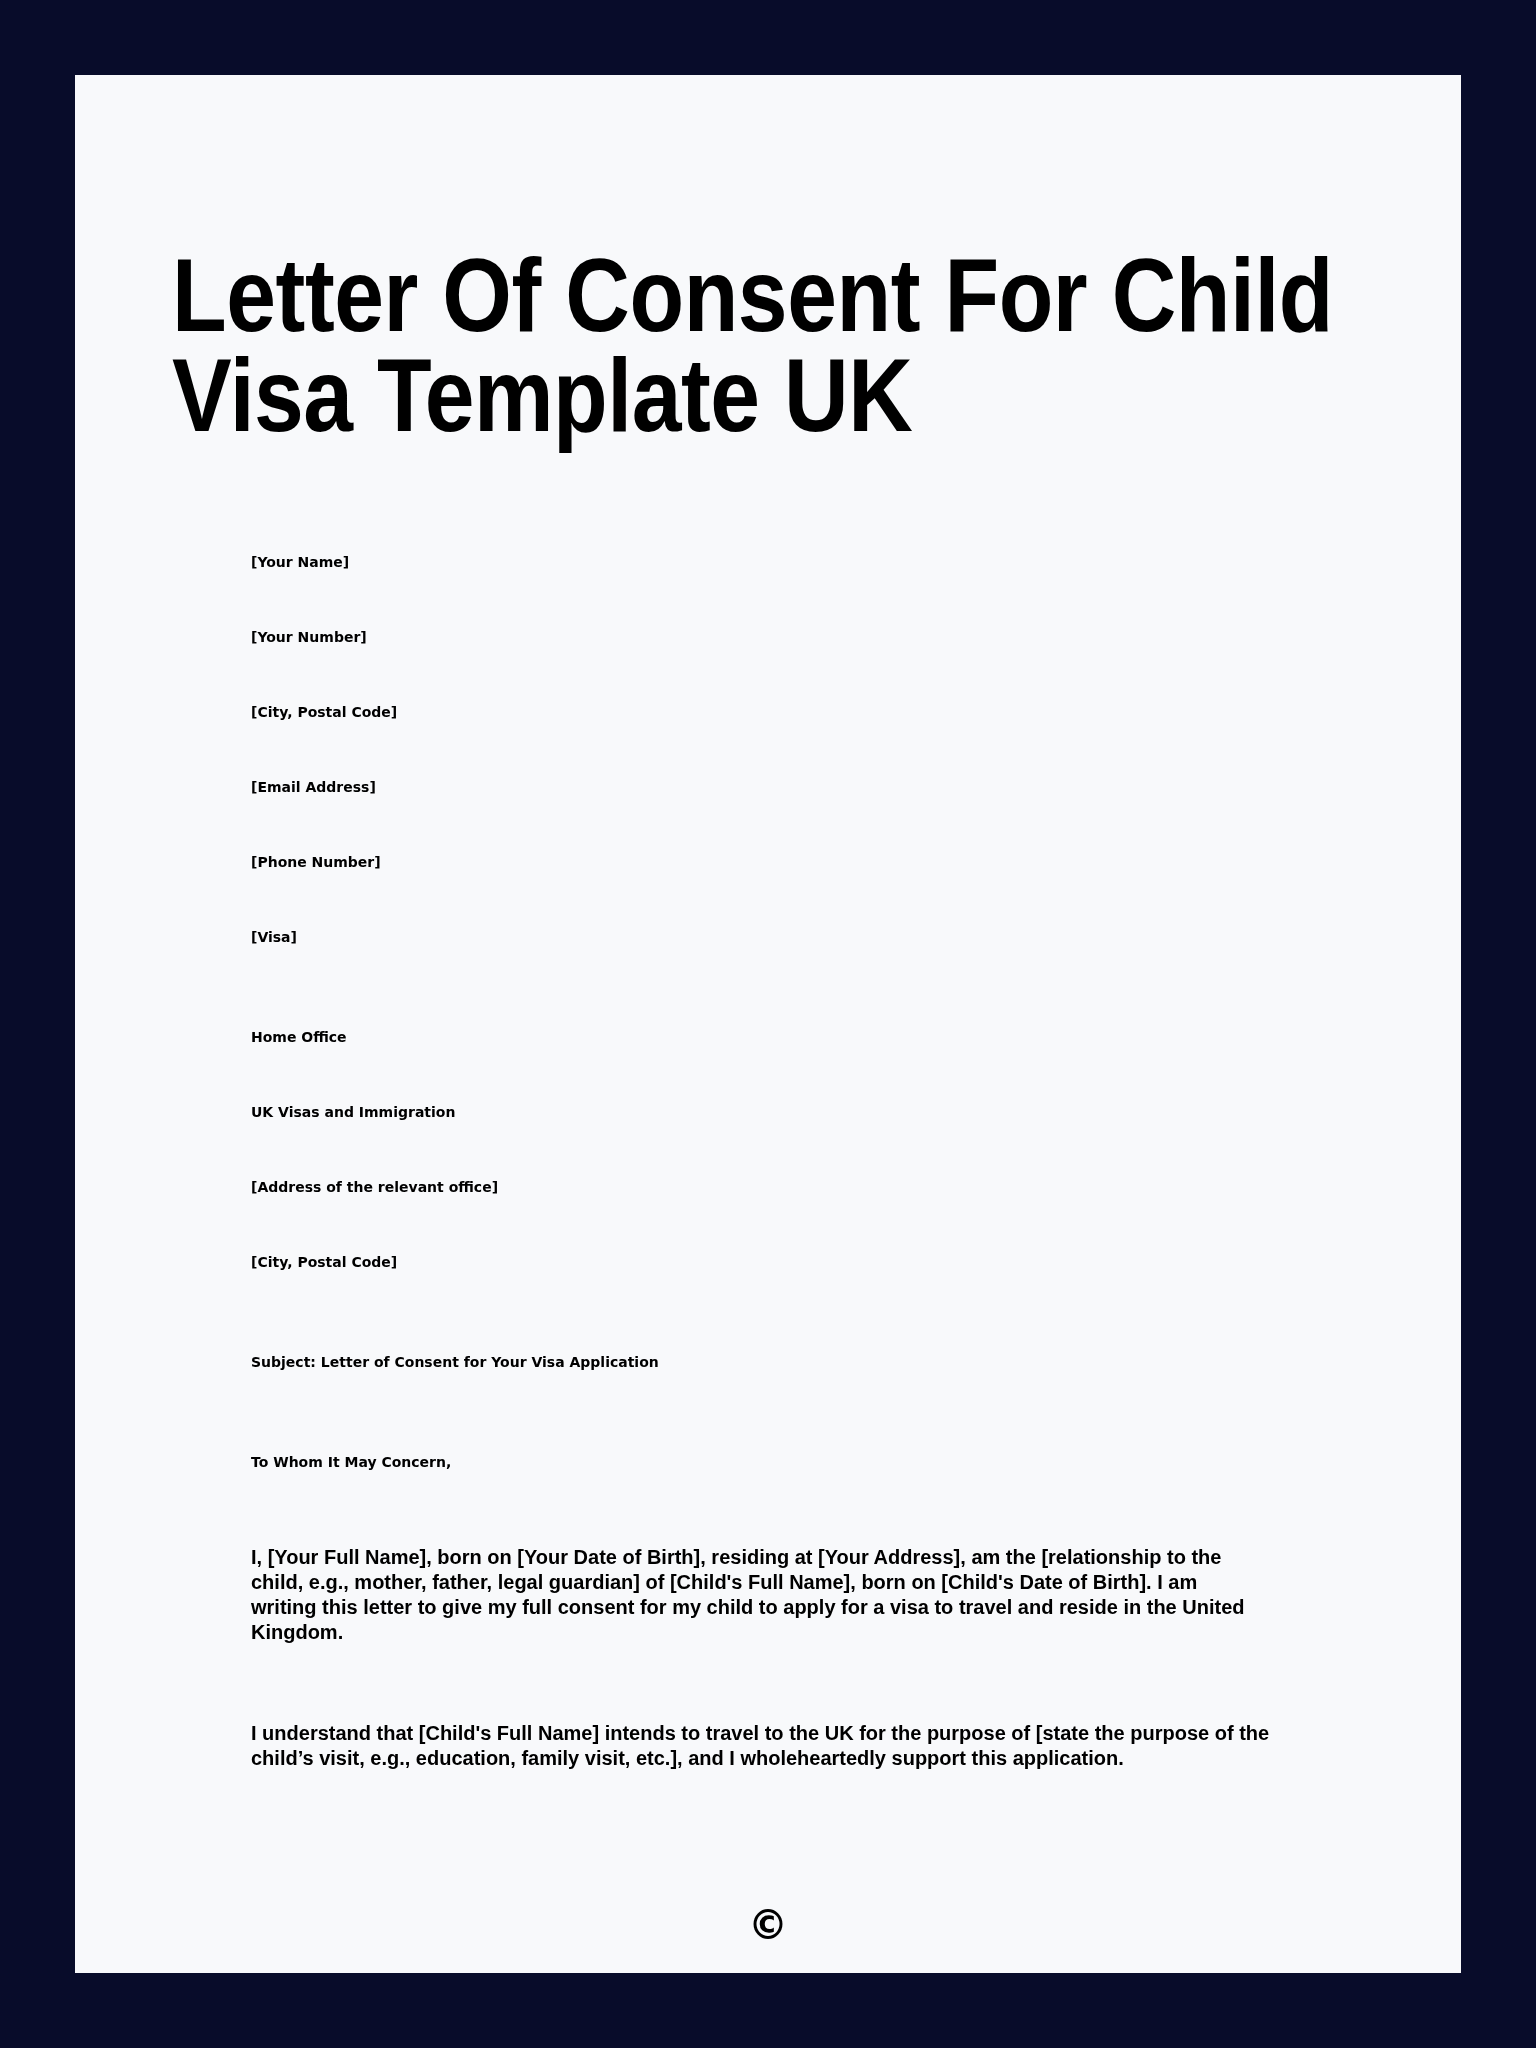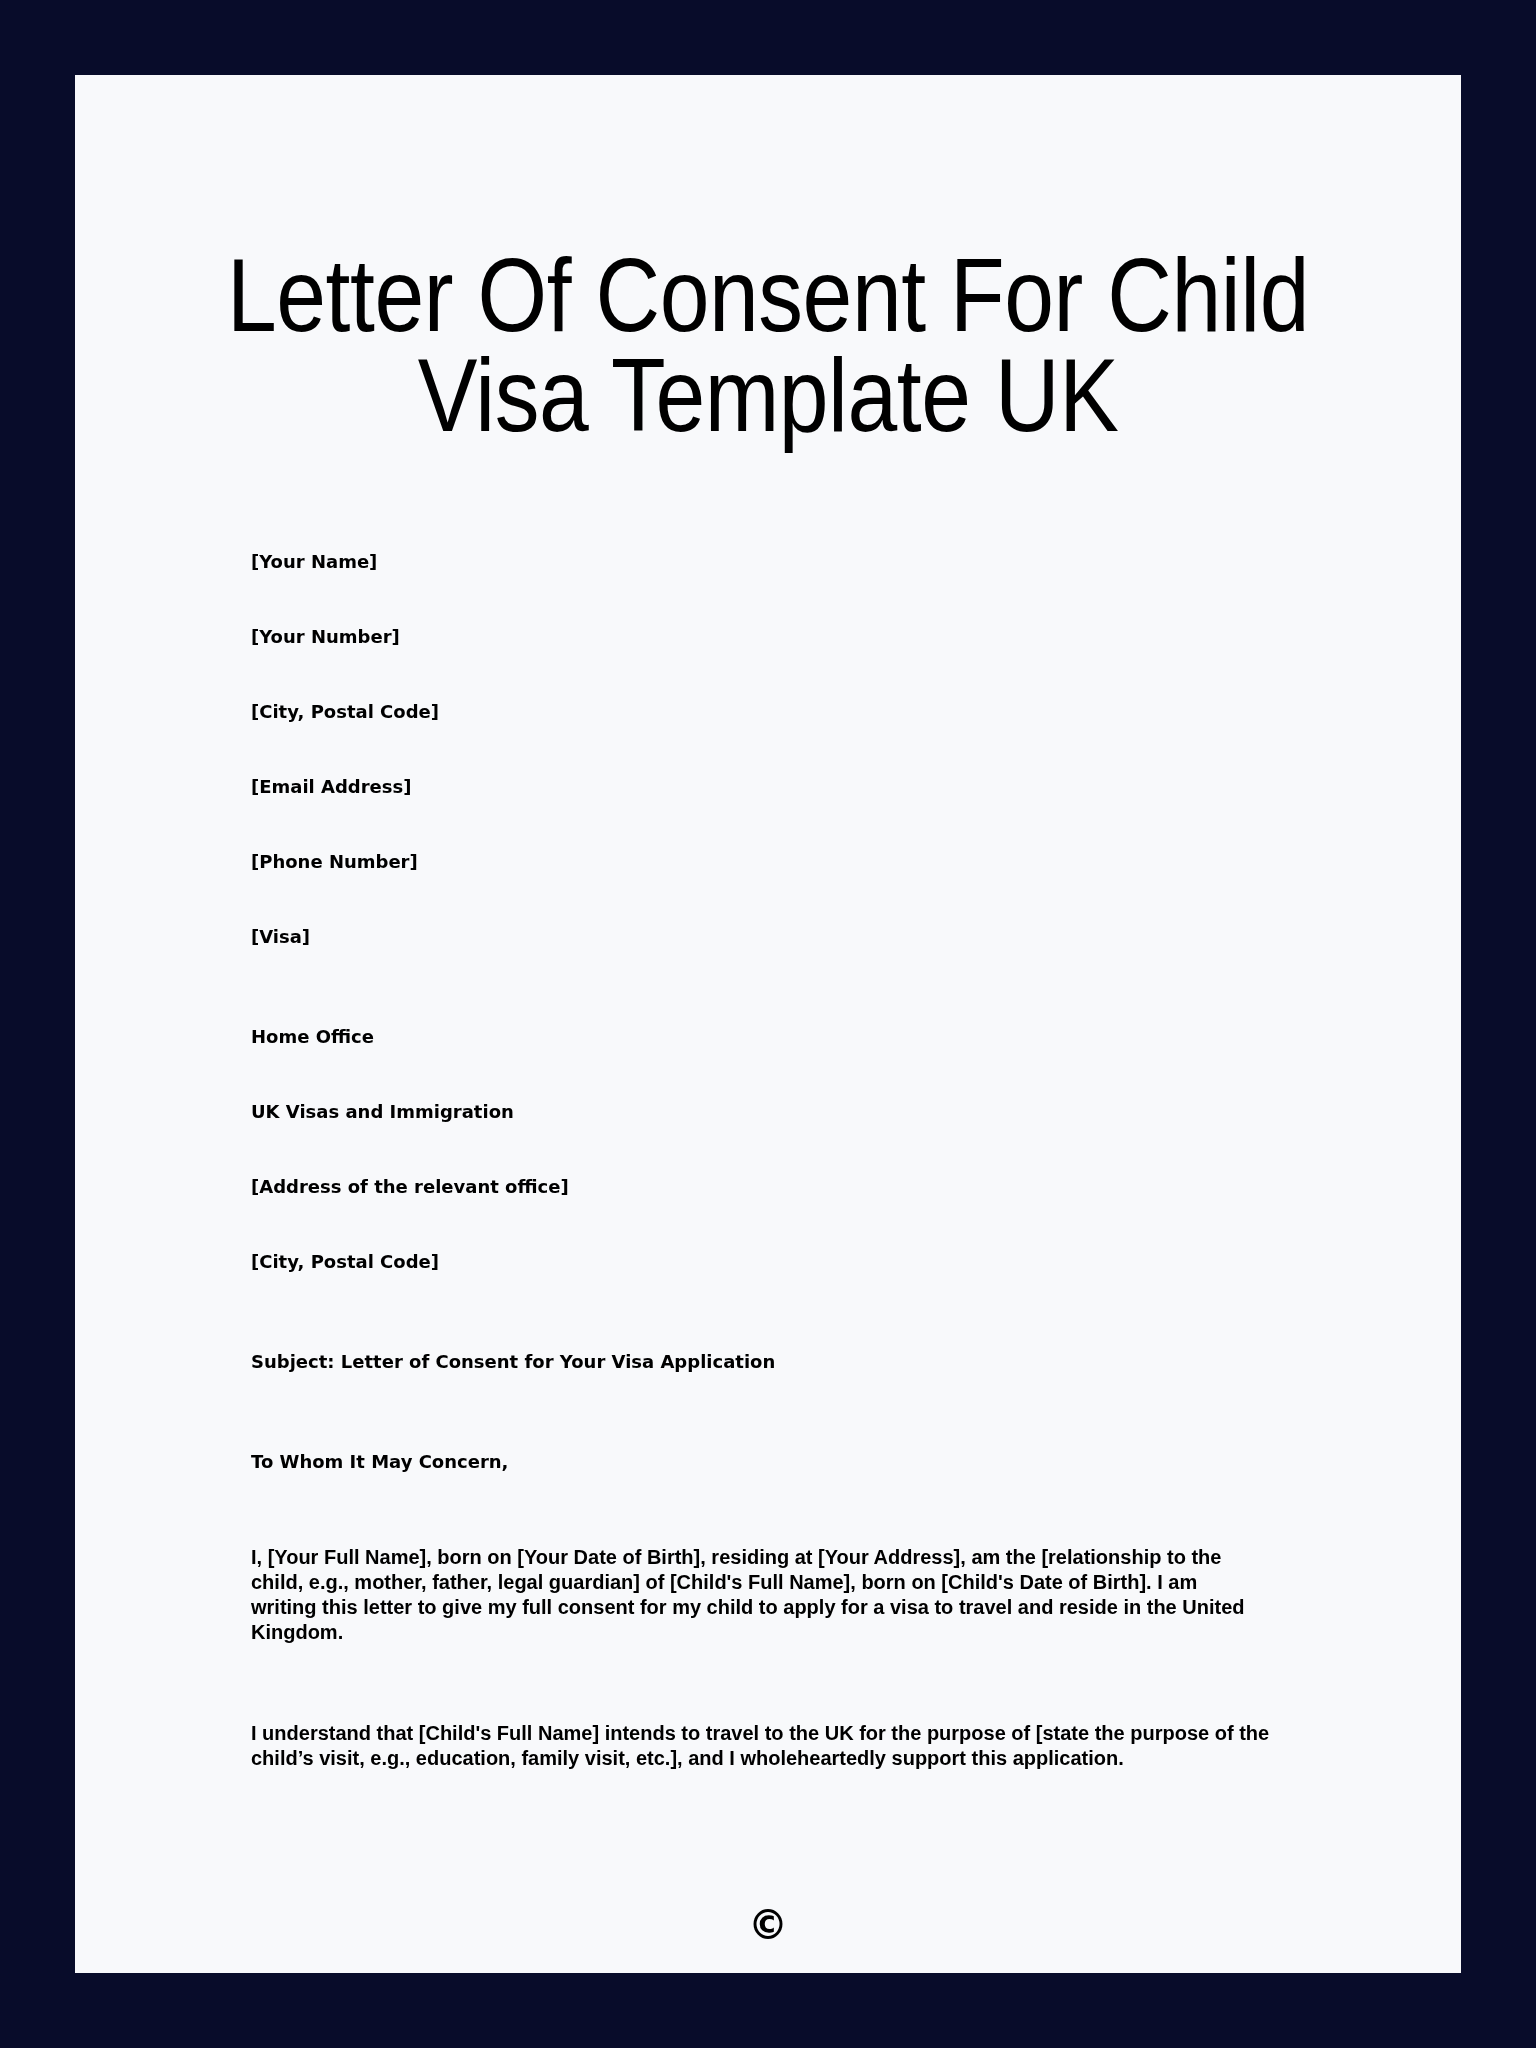--- a/index.html
+++ b/index.html
@@ -21,41 +21,41 @@
       width: 1386px;
       height: 1898px;
       background: #f8f9fb;
     }
     .title {
       position: absolute;
       left: 0;
       top: 170px;
       width: 1386px;
       margin: 0;
-      text-align: center;
+      text-align: left;
       font-family: "Liberation Sans", sans-serif;
-      font-weight: normal;
+      font-weight: bold;
       font-size: 104px;
       line-height: 100px;
       color: #000000;
       letter-spacing: -0.5px;
     }
     .title-line {
       display: block;
       transform: scaleX(0.86);
       transform-origin: center;
       white-space: nowrap;
     }
     .line {
       position: absolute;
       left: 176px;
       margin: 0;
       font-family: "DejaVu Sans", sans-serif;
       font-weight: bold;
-      font-size: 18px;
+      font-size: 14px;
       line-height: 22px;
       color: #000000;
       white-space: nowrap;
     }
     .para {
       position: absolute;
       left: 176px;
       width: 1040px;
       margin: 0;
       font-family: "Liberation Sans", sans-serif;

